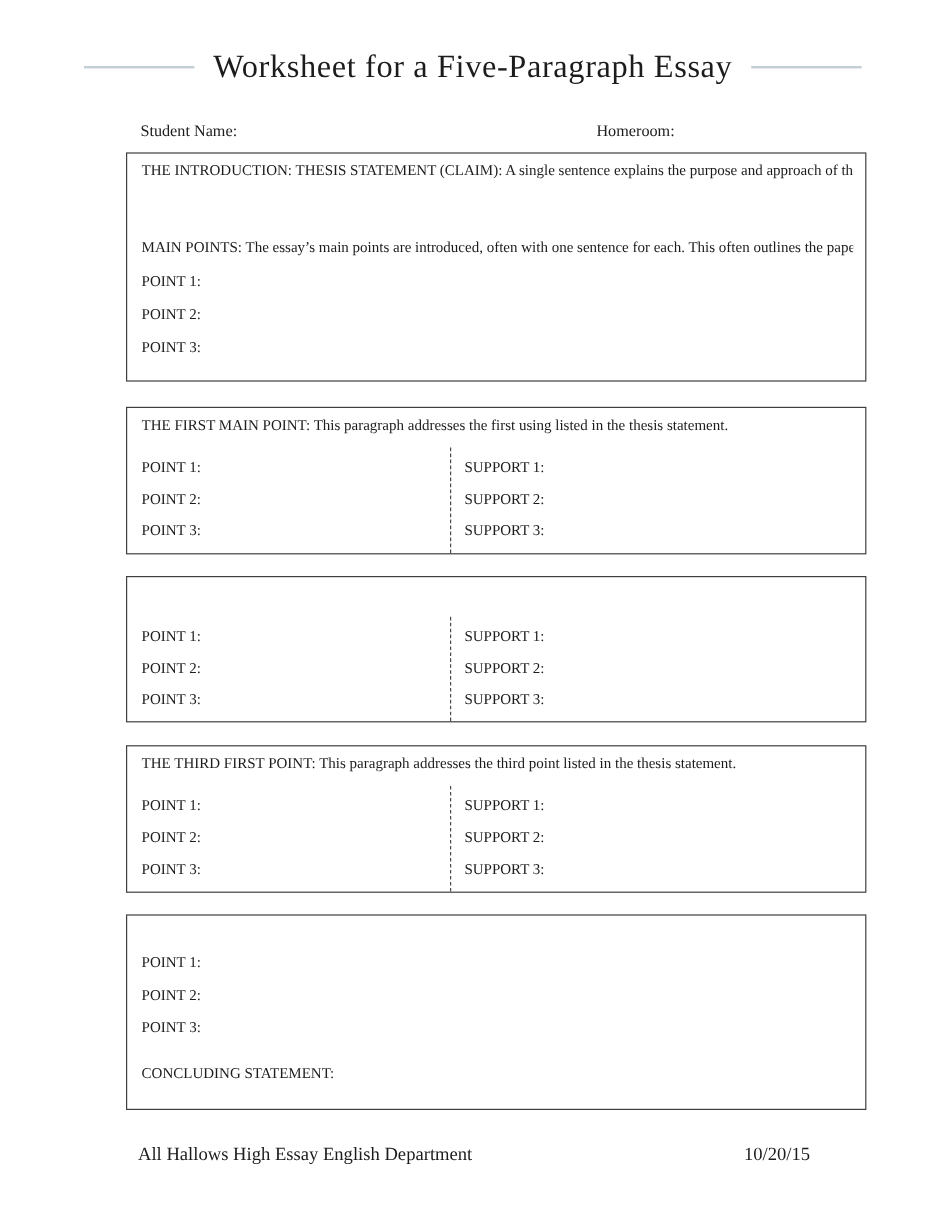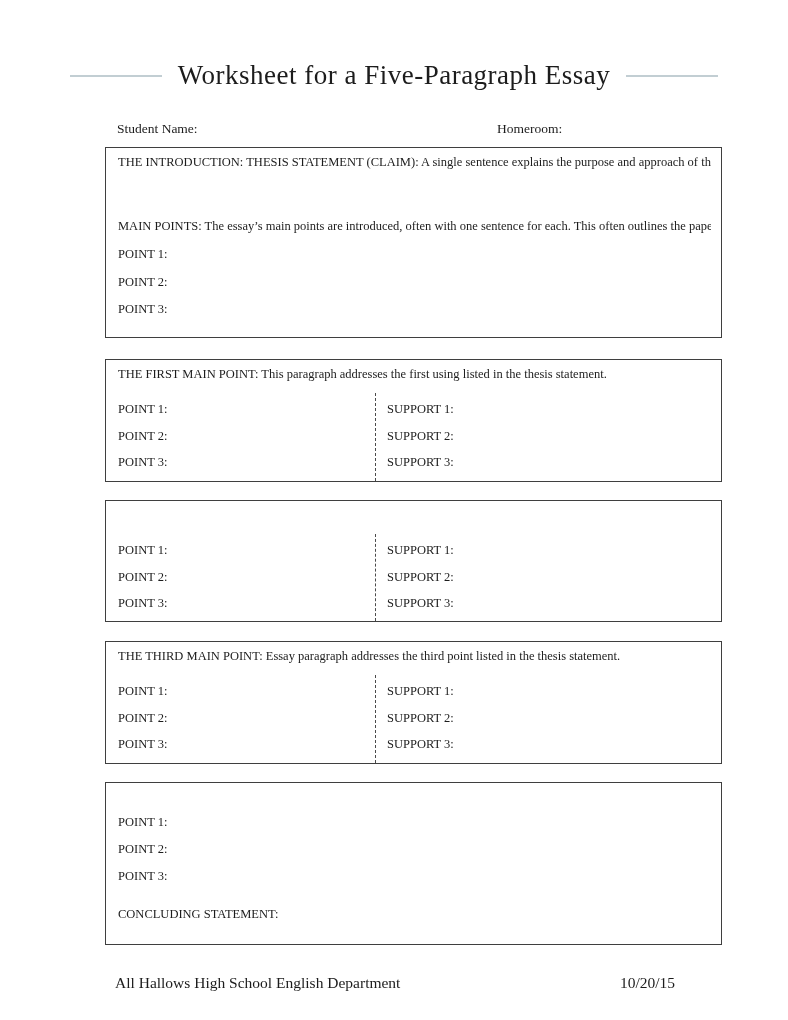--- a/index.html
+++ b/index.html
@@ -4,21 +4,21 @@
 <style>
   html, body { margin: 0; padding: 0; }
   body {
     width: 788px; height: 1020px;
     background: #ffffff;
     font-family: "Liberation Serif", serif;
     color: #1c1c1c;
     position: relative;
     overflow: hidden;
   }
-  .page { position: absolute; inset: 0; margin-top: 20px; }
+  .page { position: absolute; inset: 0; }
 
   
   .title-row {
     position: absolute; top: 40px; left: 0; width: 788px;
     display: flex; align-items: center; justify-content: center; gap: 16px;
   }
   .rule { display: inline-block; width: 92px; height: 2px; background: #c2ced3; }
   h1.title {
     margin: 0; font-size: 27px; font-weight: normal; letter-spacing: 0.5px;
     white-space: nowrap;
@@ -99,37 +99,37 @@
     <div class="divider" style="top:33px"></div>
     <div class="label" style="top:42px">POINT 1:</div>
     <div class="label" style="top:69px">POINT 2:</div>
     <div class="label" style="top:95px">POINT 3:</div>
     <div class="label col-right" style="top:42px">SUPPORT 1:</div>
     <div class="label col-right" style="top:69px">SUPPORT 2:</div>
     <div class="label col-right" style="top:95px">SUPPORT 3:</div>
   </section>
 
   <section class="box box-third">
-    <div class="heading">THE THIRD MAIN POINT: Essay paragraph addresses the third point listed in the thesis statement.</div>
+    <div class="heading">THE THIRD FIRST POINT: This paragraph addresses the third point listed in the thesis statement.</div>
     <div class="wave" style="top:29px"></div>
     <div class="divider" style="top:33px"></div>
     <div class="label" style="top:42px">POINT 1:</div>
     <div class="label" style="top:69px">POINT 2:</div>
     <div class="label" style="top:95px">POINT 3:</div>
     <div class="label col-right" style="top:42px">SUPPORT 1:</div>
     <div class="label col-right" style="top:69px">SUPPORT 2:</div>
     <div class="label col-right" style="top:95px">SUPPORT 3:</div>
   </section>
 
   <section class="box box-concl">
     <div class="label" style="top:32px">POINT 1:</div>
     <div class="label" style="top:59px">POINT 2:</div>
     <div class="label" style="top:86px">POINT 3:</div>
     <div class="wave" style="top:112px"></div>
     <div class="label" style="top:124px">CONCLUDING STATEMENT:</div>
   </section>
 
   <div class="footer">
-    <span class="footer-school">All Hallows High School English Department</span>
+    <span class="footer-school">All Hallows High Essay English Department</span>
     <span class="footer-date">10/20/15</span>
   </div>
 
 </div>
 
 </body></html>

